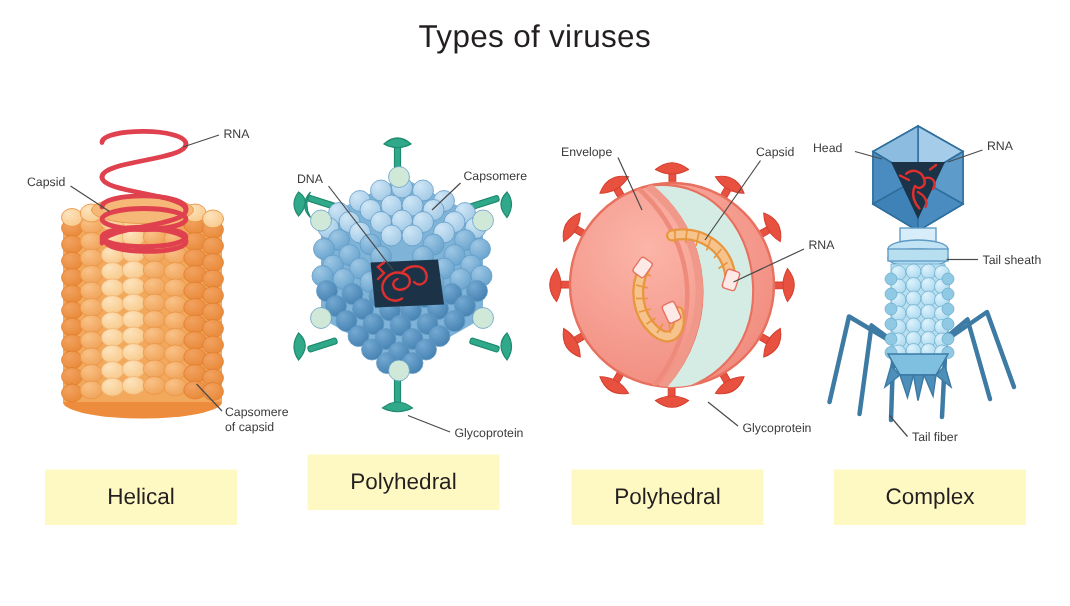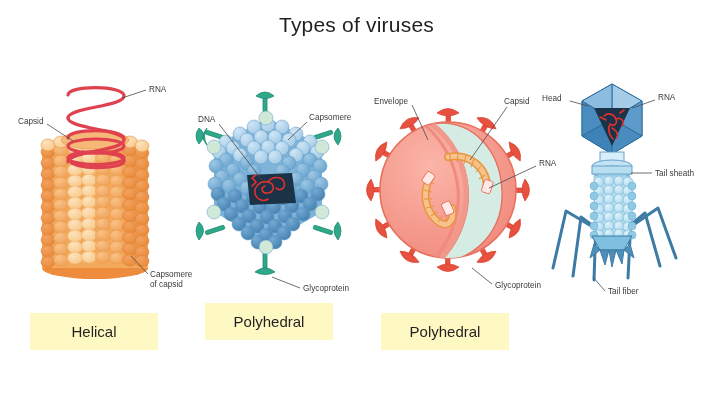--- a/index.html
+++ b/index.html
@@ -580,14 +580,15 @@
 
         <path class="lead" d="M593,277 L605,291"></path>
         <text class="lbl" x="608" y="294">Tail fiber</text>
       </g>
     </g>
   </svg>
 
   <div class="cap-box" style="left:30px;top:313px;width:128px;height:37px;">Helical</div>
   <div class="cap-box" style="left:205px;top:303px;width:128px;height:37px;">Polyhedral</div>
   <div class="cap-box" style="left:381px;top:313px;width:128px;height:37px;">Polyhedral</div>
+  <div class="cap-box" style="left:556px;top:313px;width:128px;height:37px;">Complex</div>
 
 </div>
 
 </body></html>

